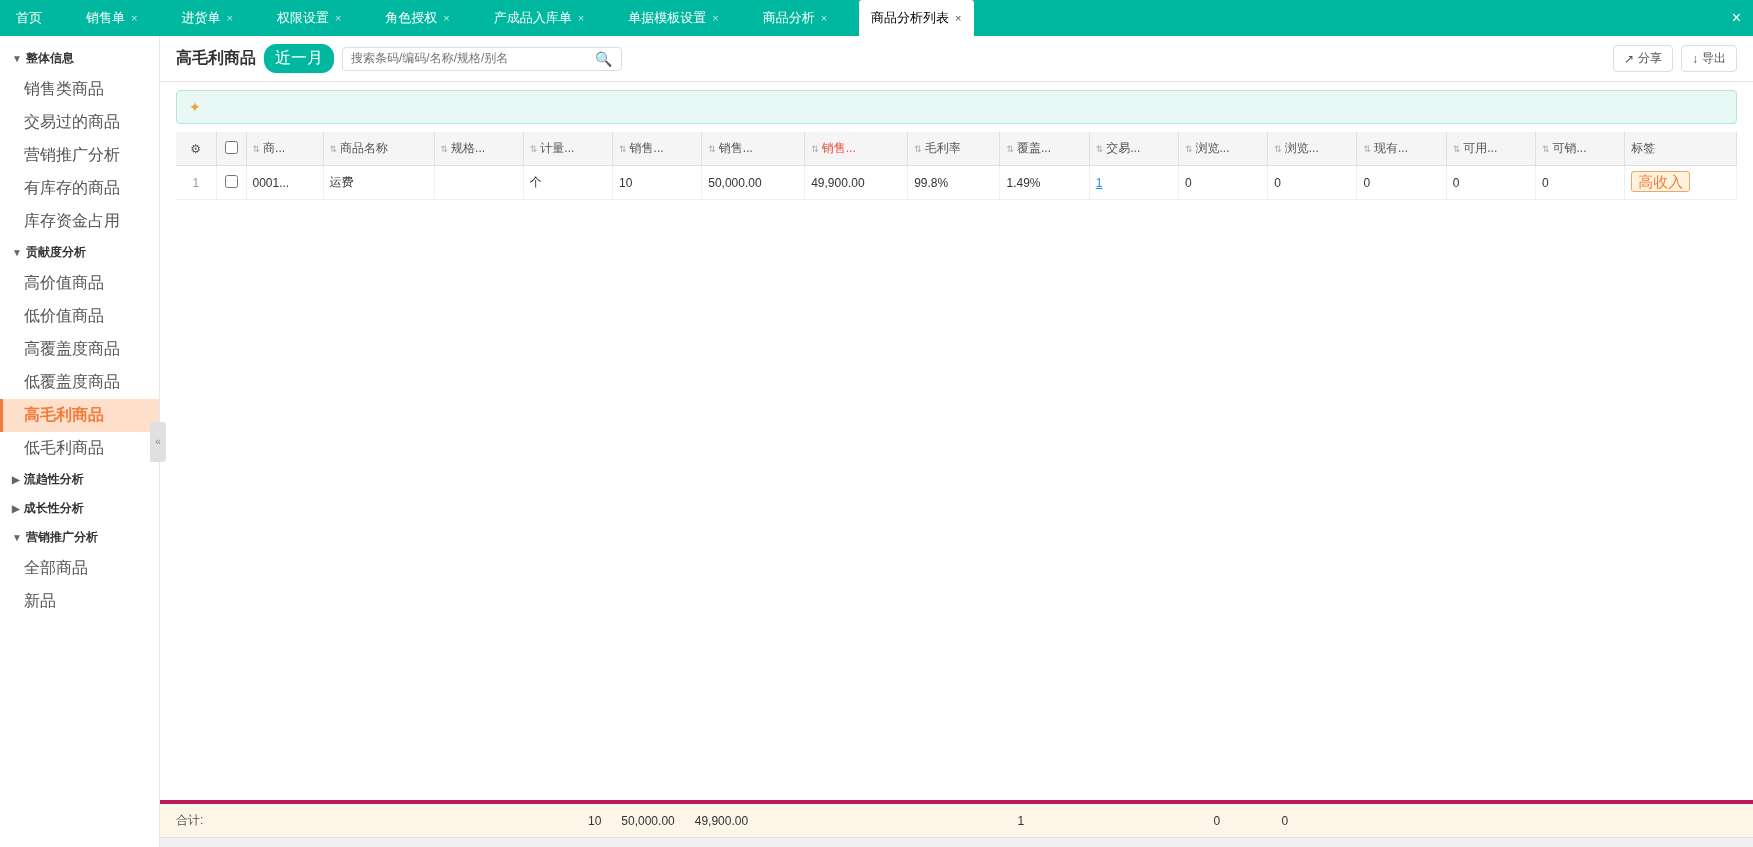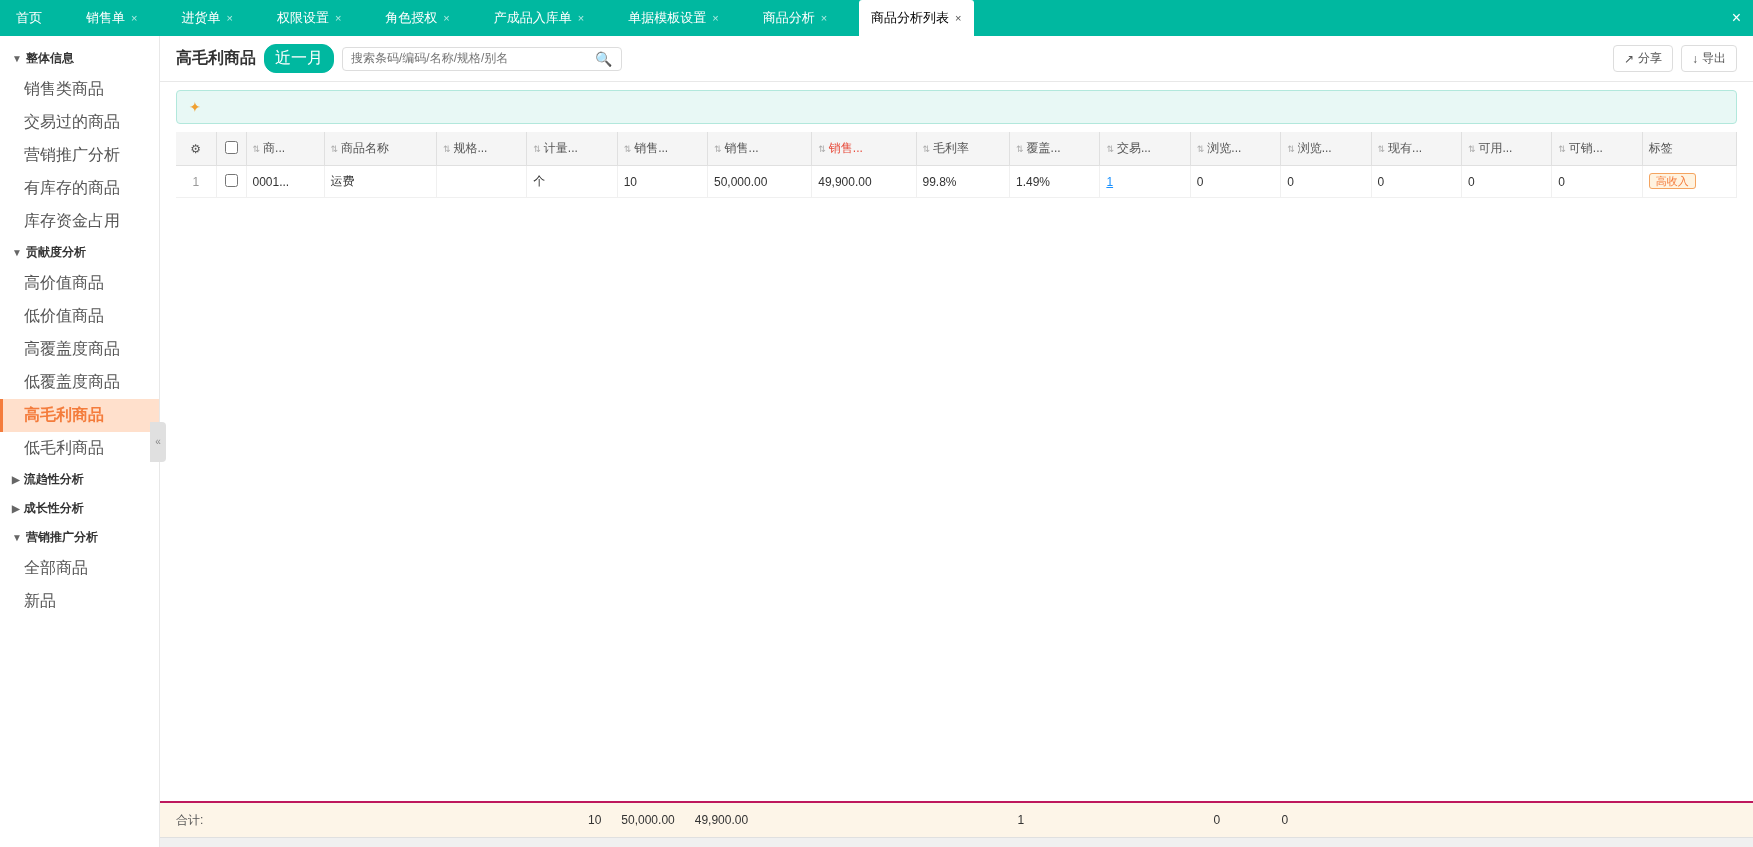--- a/index.html
+++ b/index.html
@@ -203,27 +203,27 @@
     table tbody td:first-child { text-align: center; color: #999; }
     table tbody td:nth-child(2) { text-align: center; }
     .col-header-inner { display: flex; align-items: center; gap: 3px; }
     .col-sort { color: #aaa; font-size: 9px; }
     .tag-high-income {
       background: #fff3e0;
       color: #f47c3c;
       border: 1px solid #f4a460;
       border-radius: 3px;
       padding: 1px 6px;
-      font-size: 11px;
+      font-size: 15px;
     }
     .link-text { color: #1890ff; text-decoration: underline; cursor: pointer; }
 
     
     .table-footer {
-      border-top: 2px solid #be185d;
+      border-top: 4px solid #be185d;
       background: #fdf5e8;
       padding: 8px 16px;
       display: flex;
       align-items: center;
       font-size: 12px;
       color: #333;
       gap: 8px;
       min-height: 36px;
     }
     .footer-label { color: #555; margin-right: 16px; }

